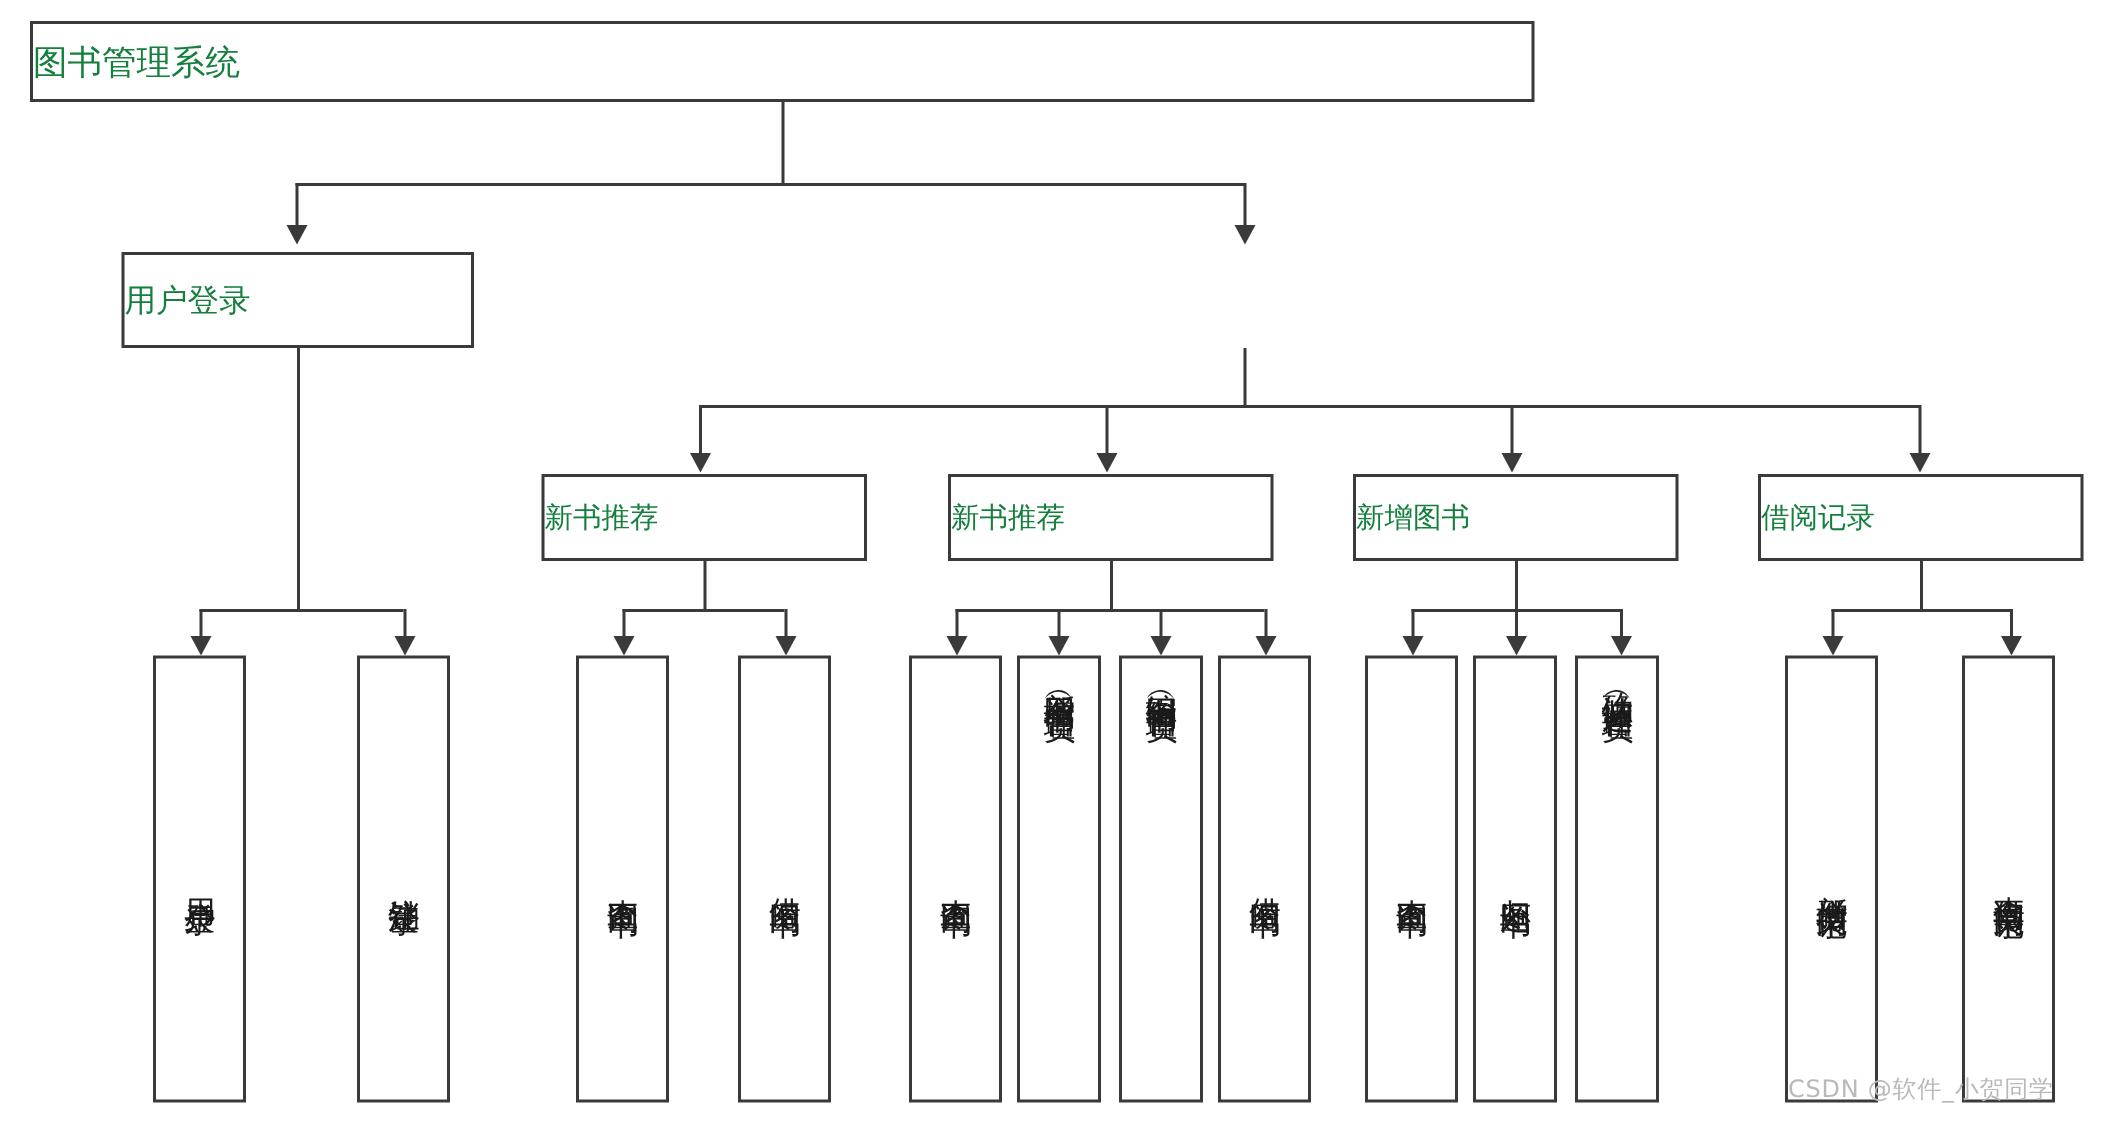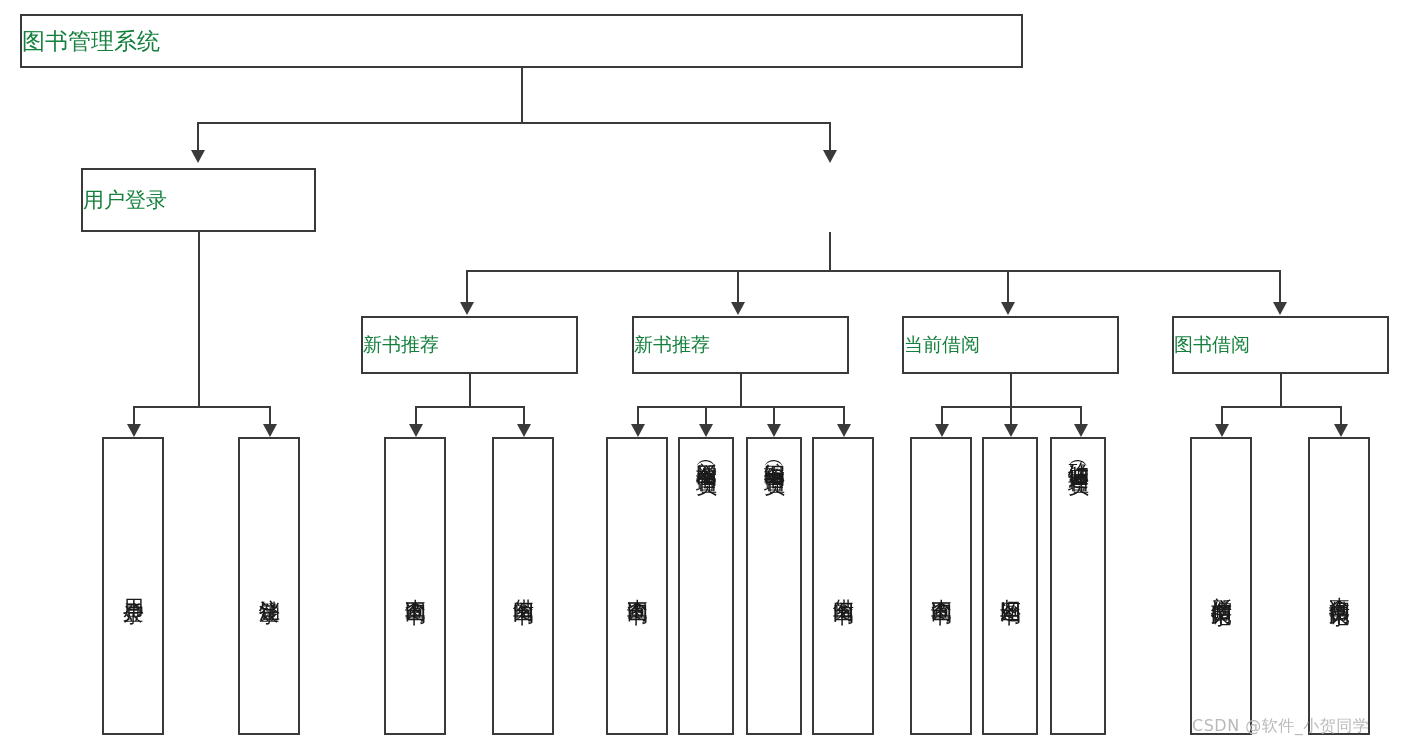--- a/index.html
+++ b/index.html
@@ -112,24 +112,24 @@
   <div class="arrow" style="left:1001px; top:302px;"></div>
   <div class="arrow" style="left:1273px; top:302px;"></div>
 
   <div class="node lvl3" style="left:361px; top:316px; width:217px; height:58px;">
     <span>新书推荐</span>
   </div>
   <div class="node lvl3" style="left:632px; top:316px; width:217px; height:58px;">
     <span>新书推荐</span>
   </div>
   <div class="node lvl3" style="left:902px; top:316px; width:217px; height:58px;">
-    <span>当前借阅</span>
+    <span>新增图书</span>
   </div>
   <div class="node lvl3" style="left:1172px; top:316px; width:217px; height:58px;">
-    <span>图书借阅</span>
+    <span>借阅记录</span>
   </div>
 
   <div class="vline" style="left:469px; top:374px; height:32px;"></div>
   <div class="hline" style="left:415px; top:406px; width:108px;"></div>
   <div class="vline" style="left:415px; top:406px; height:18px;"></div>
   <div class="vline" style="left:523px; top:406px; height:18px;"></div>
   <div class="arrow" style="left:409px; top:424px;"></div>
   <div class="arrow" style="left:517px; top:424px;"></div>
 
   <div class="vline" style="left:740px; top:374px; height:32px;"></div>

